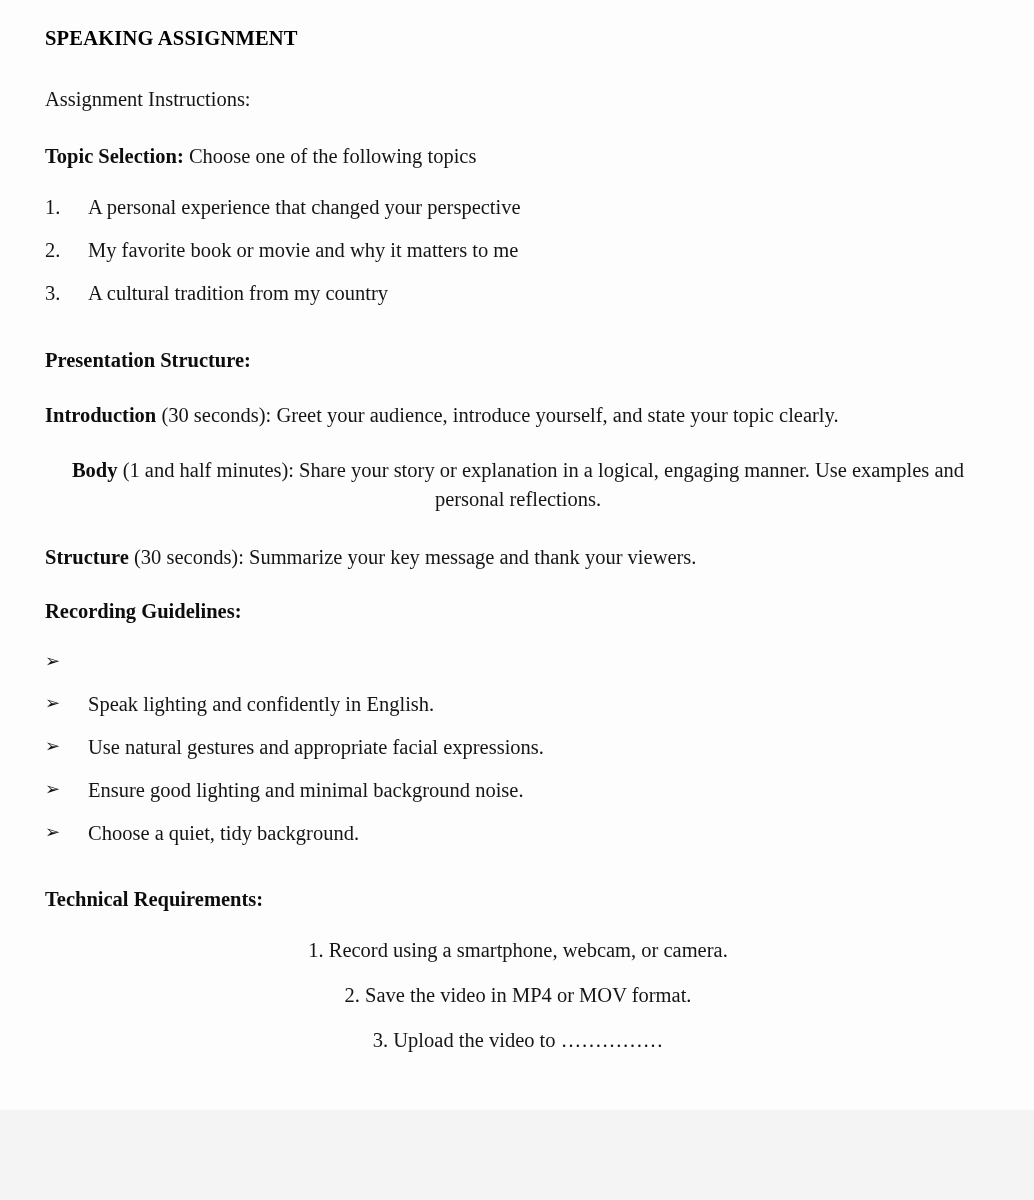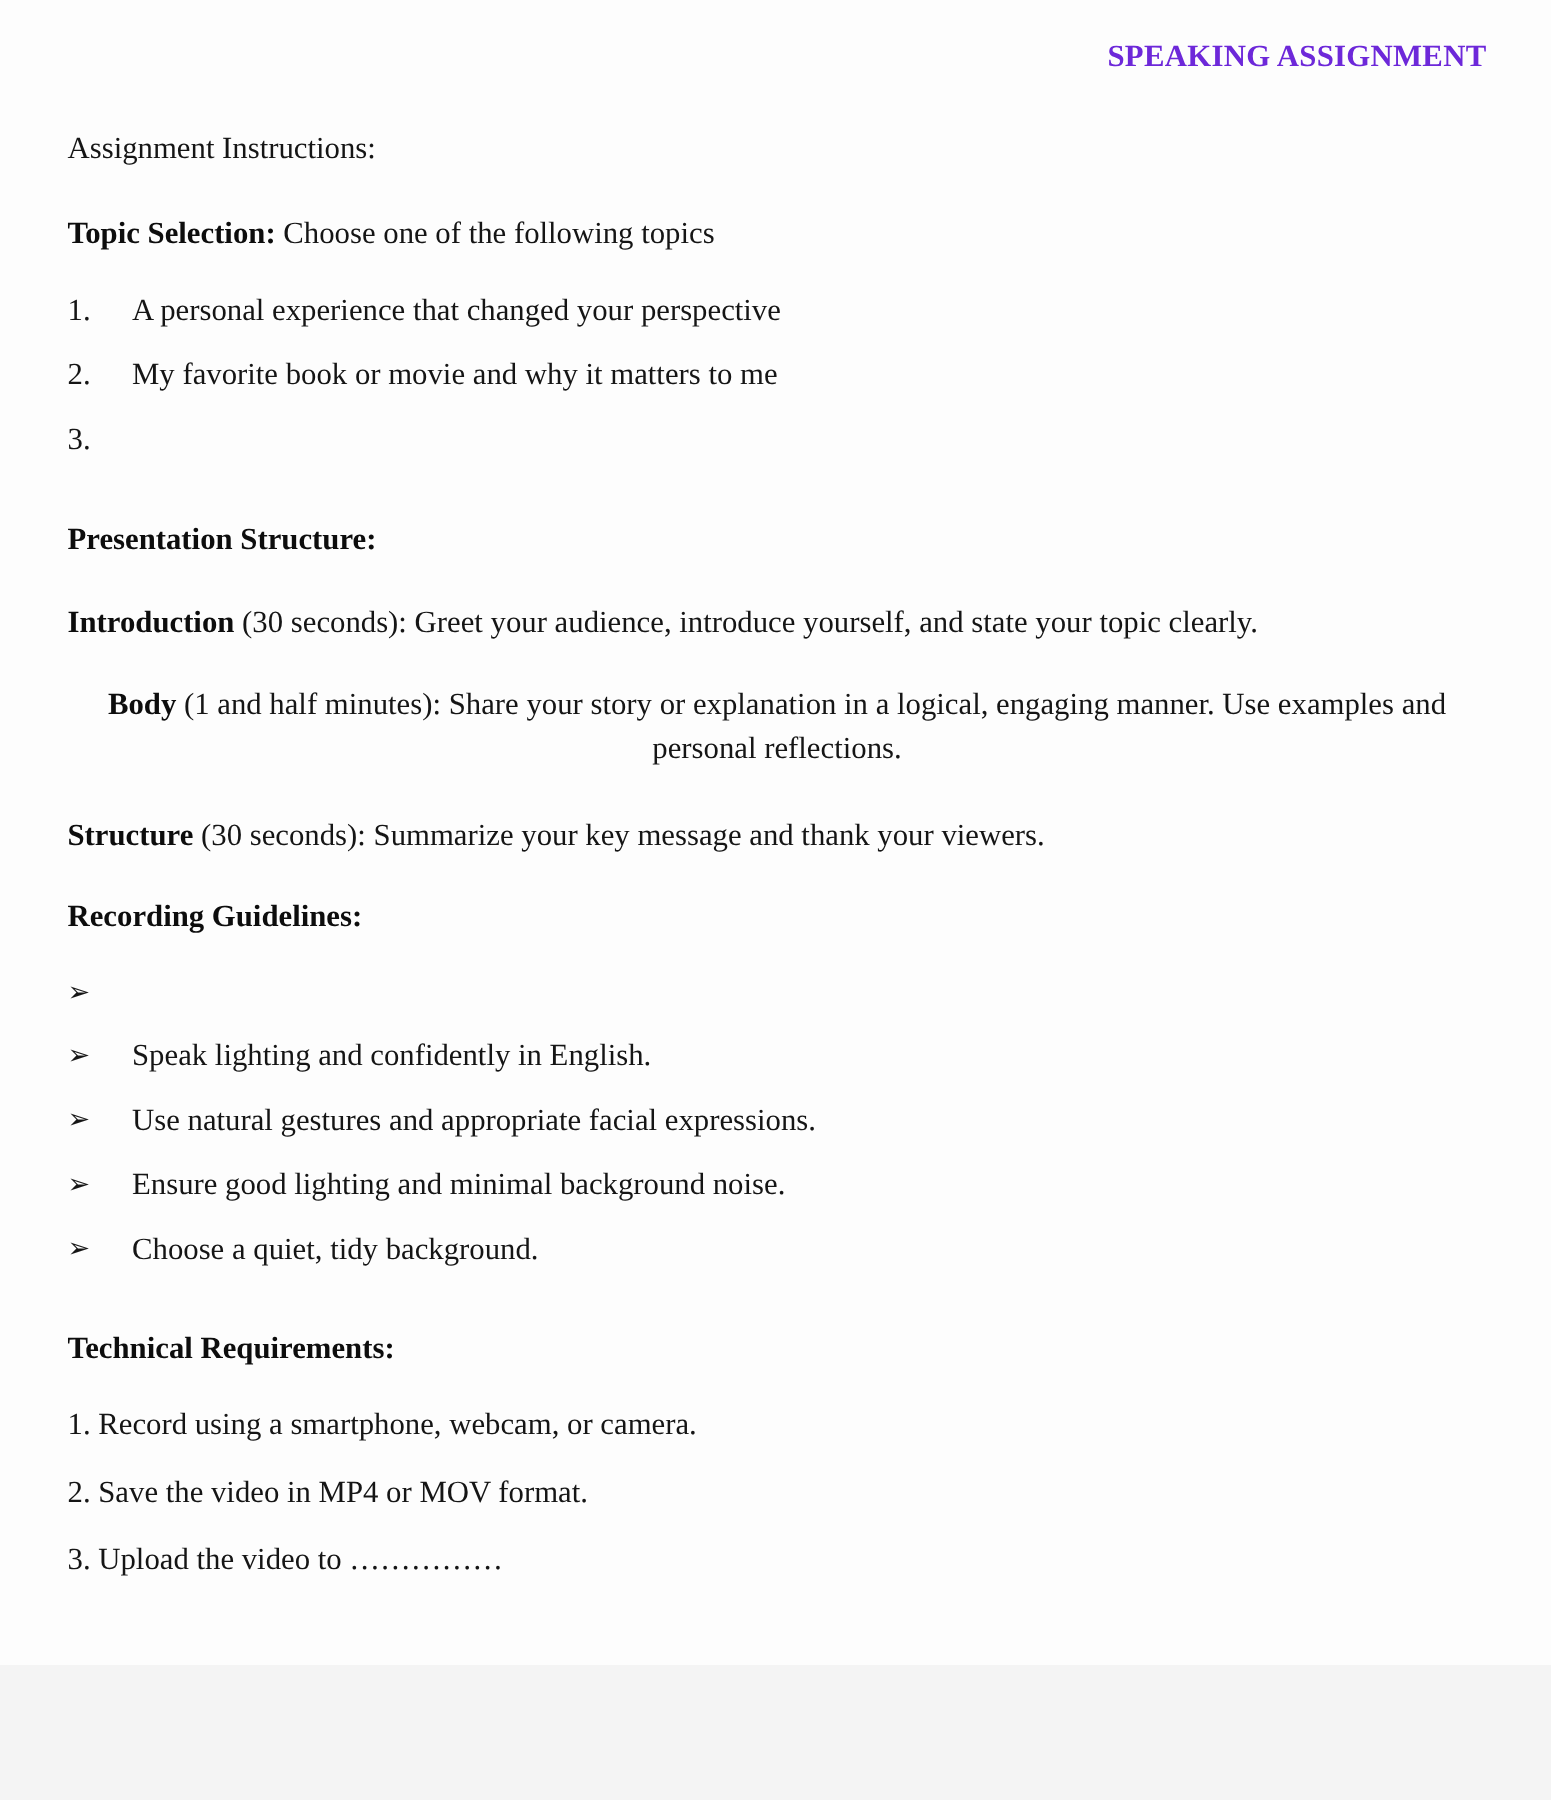--- a/index.html
+++ b/index.html
@@ -33,28 +33,28 @@
     height: 90px;
     background: #f4f4f4;
   }
   .content {
     position: absolute;
     left: 45px;
     top: 0;
     width: 946px;
   }
   .doc-title {
-    text-align: right;
+    text-align: left;
     font-weight: bold;
     font-size: 20.5px;
     letter-spacing: 0.2px;
     margin: 0;
     padding-top: 26px;
     line-height: 1.2;
-    color: #6d28d9;
+    color: #000000;
   }
   .para {
     font-size: 20.5px;
     line-height: 1.42;
     margin: 0;
     color: #151515;
   }
   .b {
     font-weight: bold;
     color: #0d0d0d;
@@ -108,20 +108,21 @@
     font-size: 18px;
     line-height: 1.55;
     color: #151515;
   }
 
   .tech-list {
     list-style: none;
     margin: 0;
     padding: 0;
     margin-top: 22px;
+    text-align: center;
   }
   .tech-list li {
     font-size: 20.5px;
     line-height: 1.42;
     margin-bottom: 16px;
     color: #151515;
     white-space: pre-wrap;
   }
 </style>
 </head>
@@ -140,20 +141,21 @@
       <li>
         <span class="marker">1.</span>
         <span>A personal experience that changed your perspective</span>
       </li>
       <li>
         <span class="marker">2.</span>
         <span>My favorite book or movie and why it matters to me</span>
       </li>
       <li>
         <span class="marker">3.</span>
+        <span>A cultural tradition from my country</span>
       </li>
     </ul>
 
     <p class="para sp-pres-struct b">Presentation Structure:</p>
 
     <p class="para sp-intro"><span class="b">Introduction</span><span> (30 seconds): Greet your audience, introduce yourself, and state your topic clearly.</span></p>
 
     <p class="para sp-body"><span class="b">Body</span><span> (1 and half minutes): Share your story or explanation in a logical, engaging manner. Use examples and personal reflections.</span></p>
 
     <p class="para sp-concl"><span class="b">Structure</span><span> (30 seconds): Summarize your key message and thank your viewers.</span></p>

